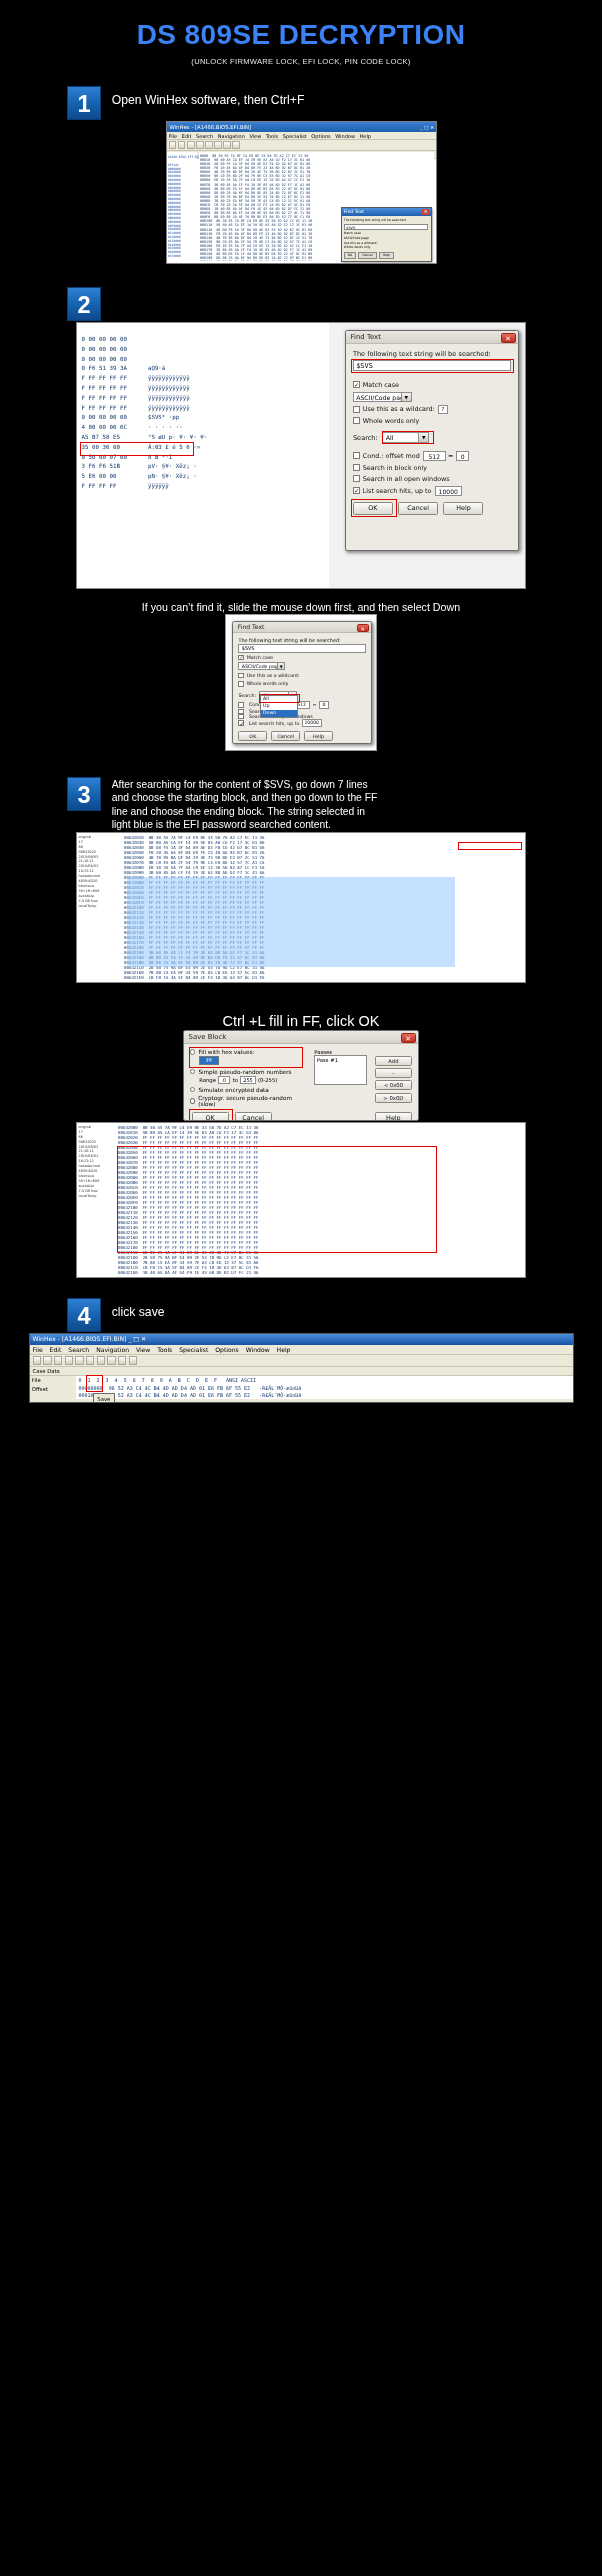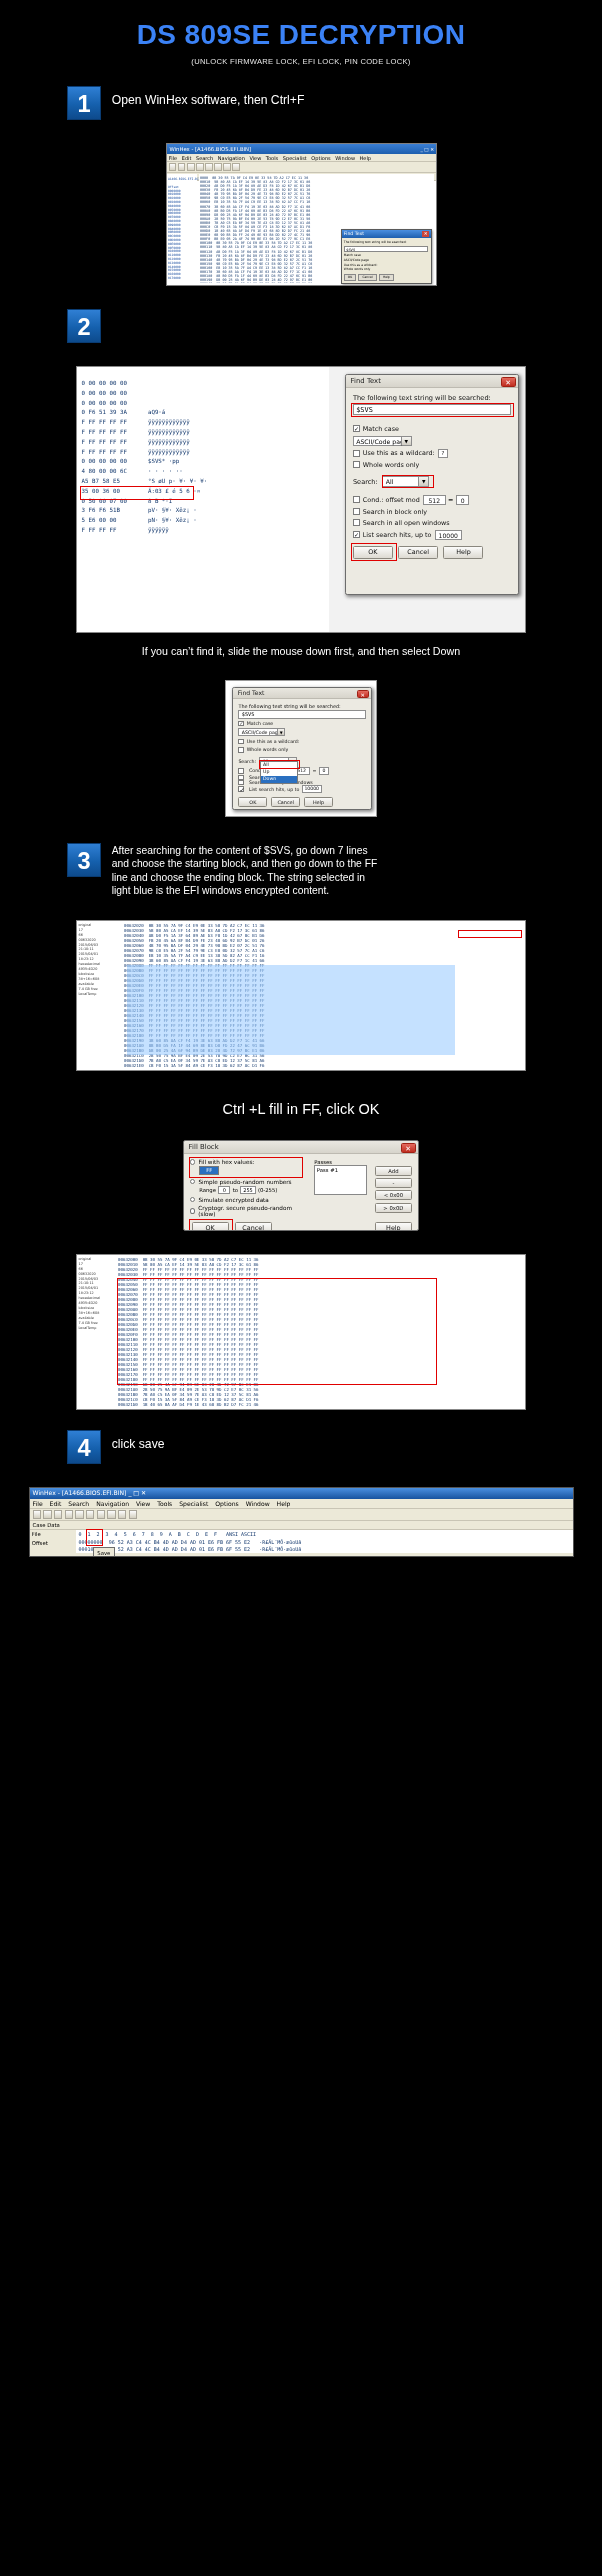--- a/index.html
+++ b/index.html
@@ -71,21 +71,21 @@
     text-align: center;
     font-size: 11px;
     color: #ffffff;
     padding: 13.7px 0 15.2px 0;
   }
 
   
   .shot {
     background: #ffffff;
     position: relative;
-    margin: 23px auto 0 auto;
+    margin: 1px auto 0 auto;
     overflow: hidden;
     font-family: "DejaVu Sans", sans-serif;
     color: #000;
   }
   .winbar {
     height: 10px;
     background: linear-gradient(180deg,#3a7fd5 0%, #1e5fae 100%);
     color: #fff;
     font-size: 5.3px;
     line-height: 10px;
@@ -641,21 +641,21 @@
       </div>
     </div>
   </div>
 
   <div class="step-row" style="margin-top:26px;">
     <div class="step-num">3</div>
     <div class="step-text tiny" style="padding-top:0.8px;">
       <div>After searching for the content of $SVS, go down 7 lines</div>
       <div>and choose the starting block, and then go down to the FF</div>
       <div>line and choose the ending block. The string selected in</div>
-      <div>light blue is the EFI windows encrypted content.</div>
+      <div>light blue is the EFI password searched content.</div>
     </div>
   </div>
 
   <div class="shot" id="shot3">
     <div class="sidecol" id="side3">original
 17
 66
 00632020
 2015/06/03
 21:10:11
@@ -700,21 +700,21 @@
 006321F0  1B 40 65 8A AF D4 F9 1E 43 68 8D B2 D7 FC 21 46
 </div>
     <div class="selband" style="left:50px; top:44px; width:328px; height:90px;"></div>
     <div class="redbox" style="left:381px; top:9.1px; width:64px; height:7.6px;"></div>
   </div>
 
   <div class="center-note big">Ctrl +L fill in FF, click OK</div>
 
   <div class="shot" id="shot4">
     <div class="ft-bar">
-      <span>Fill Block</span>
+      <span>Save Block</span>
       <span class="closebox">✕</span>
     </div>
     <div style="display:flex; padding:4.6px 6.1px; gap:7.6px;">
       <div style="flex:1; position:relative;">
         <div style="display:flex;align-items:center;gap:3px;font-size:5.7px;">
           <span style="width:5.3px;height:5.3px;border:0.8px solid #777;border-radius:50%;background:#fff;display:inline-block;"></span>
           <span>Fill with hex values:</span>
         </div>
         <div style="width:20px;height:8.4px;background:#2a6fc0;color:#fff;border:0.8px solid #777;font-size:5.3px;line-height:7.6px;text-align:center;margin:1.5px 0 0 9.1px;">FF</div>
         <div class="redbox" style="left:-1.5px; top:-2.3px; width:114px; height:21.3px;"></div>

